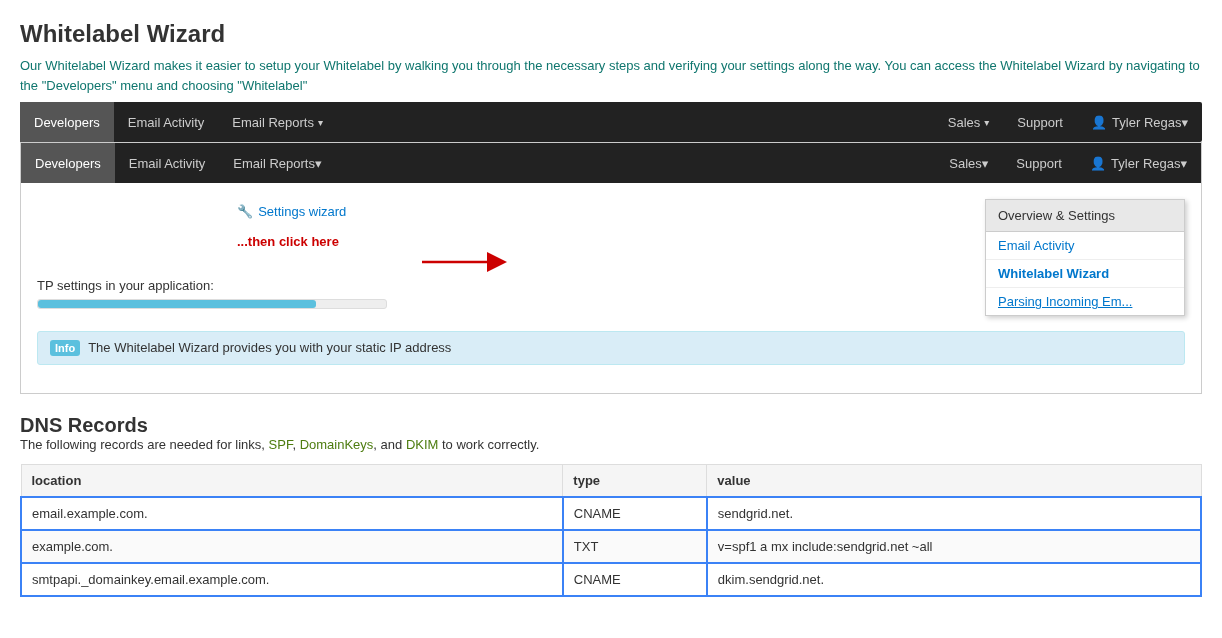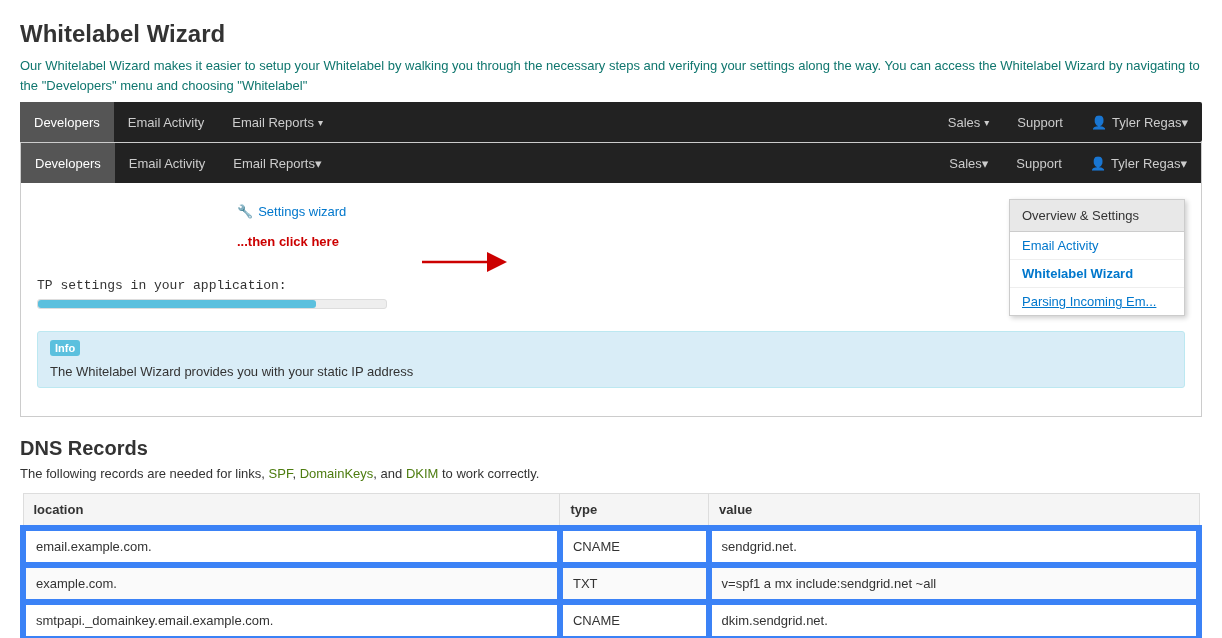--- a/index.html
+++ b/index.html
@@ -71,21 +71,21 @@
     .screenshot-content {
       padding: 16px;
       position: relative;
     }
 
     
     .dropdown-panel {
       position: absolute;
       right: 0;
       top: 0;
-      width: 176px;
+      width: 200px;
       border: 1px solid #ccc;
       background: #fff;
       box-shadow: 2px 2px 5px rgba(0,0,0,0.2);
     }
     .dropdown-panel .panel-header {
       background: #e8e8e8;
       border-bottom: 1px solid #ccc;
       padding: 8px 12px;
       font-size: 13px;
       font-weight: normal;
@@ -114,21 +114,21 @@
     .settings-wizard-link {
       color: #0077cc;
       text-decoration: none;
       font-size: 13px;
       display: flex;
       align-items: center;
       gap: 5px;
     }
 
     
-    .tp-settings { font-size: 13px; margin-top: 10px; margin-bottom: 6px; font-family: Liberation Mono, monospace; }
+    .tp-settings { font-size: 13px; margin-top: 10px; margin-bottom: 6px; }
     .progress-bar-container {
       height: 10px;
       background: #eee;
       border: 1px solid #ddd;
       border-radius: 3px;
       margin-bottom: 10px;
       width: 350px;
     }
     .progress-bar-fill {
       height: 100%;
@@ -141,55 +141,54 @@
     .info-box {
       background: #d9edf7;
       border: 1px solid #bce8f1;
       border-radius: 3px;
       padding: 8px 12px;
       font-size: 13px;
       margin: 12px 0;
       display: flex;
       align-items: flex-start;
       gap: 8px;
-      flex-direction: column;
     }
     .info-badge {
       background: #5bc0de;
       color: #fff;
       font-size: 11px;
       font-weight: bold;
       padding: 2px 5px;
       border-radius: 3px;
       white-space: nowrap;
       flex-shrink: 0;
     }
 
     
     .dns-section { margin-top: 10px; }
-    .dns-title { font-size: 20px; font-weight: bold; margin-bottom: 6px; }
+    .dns-title { font-size: 20px; font-weight: bold; margin-bottom: 0; }
     .dns-desc { font-size: 13px; margin-bottom: 12px; color: #333; }
     .dns-desc a { color: #4d7c0f; text-decoration: none; }
 
     
     .dns-table {
       width: 100%;
       border-collapse: collapse;
       font-size: 13px;
       border: 1px solid #ddd;
     }
     .dns-table th {
       background: #f5f5f5;
       border: 1px solid #ddd;
       padding: 8px 10px;
       text-align: left;
       font-weight: bold;
     }
     .dns-table td {
-      border: 6px solid #3b82f6;
+      border: 2px solid #3b82f6;
       padding: 8px 10px;
     }
     .dns-table tr:nth-child(even) td { background: #fafafa; }
 
     
     .main-nav-section { margin-bottom: 0; }
   </style>
 </head>
 <body>
 

